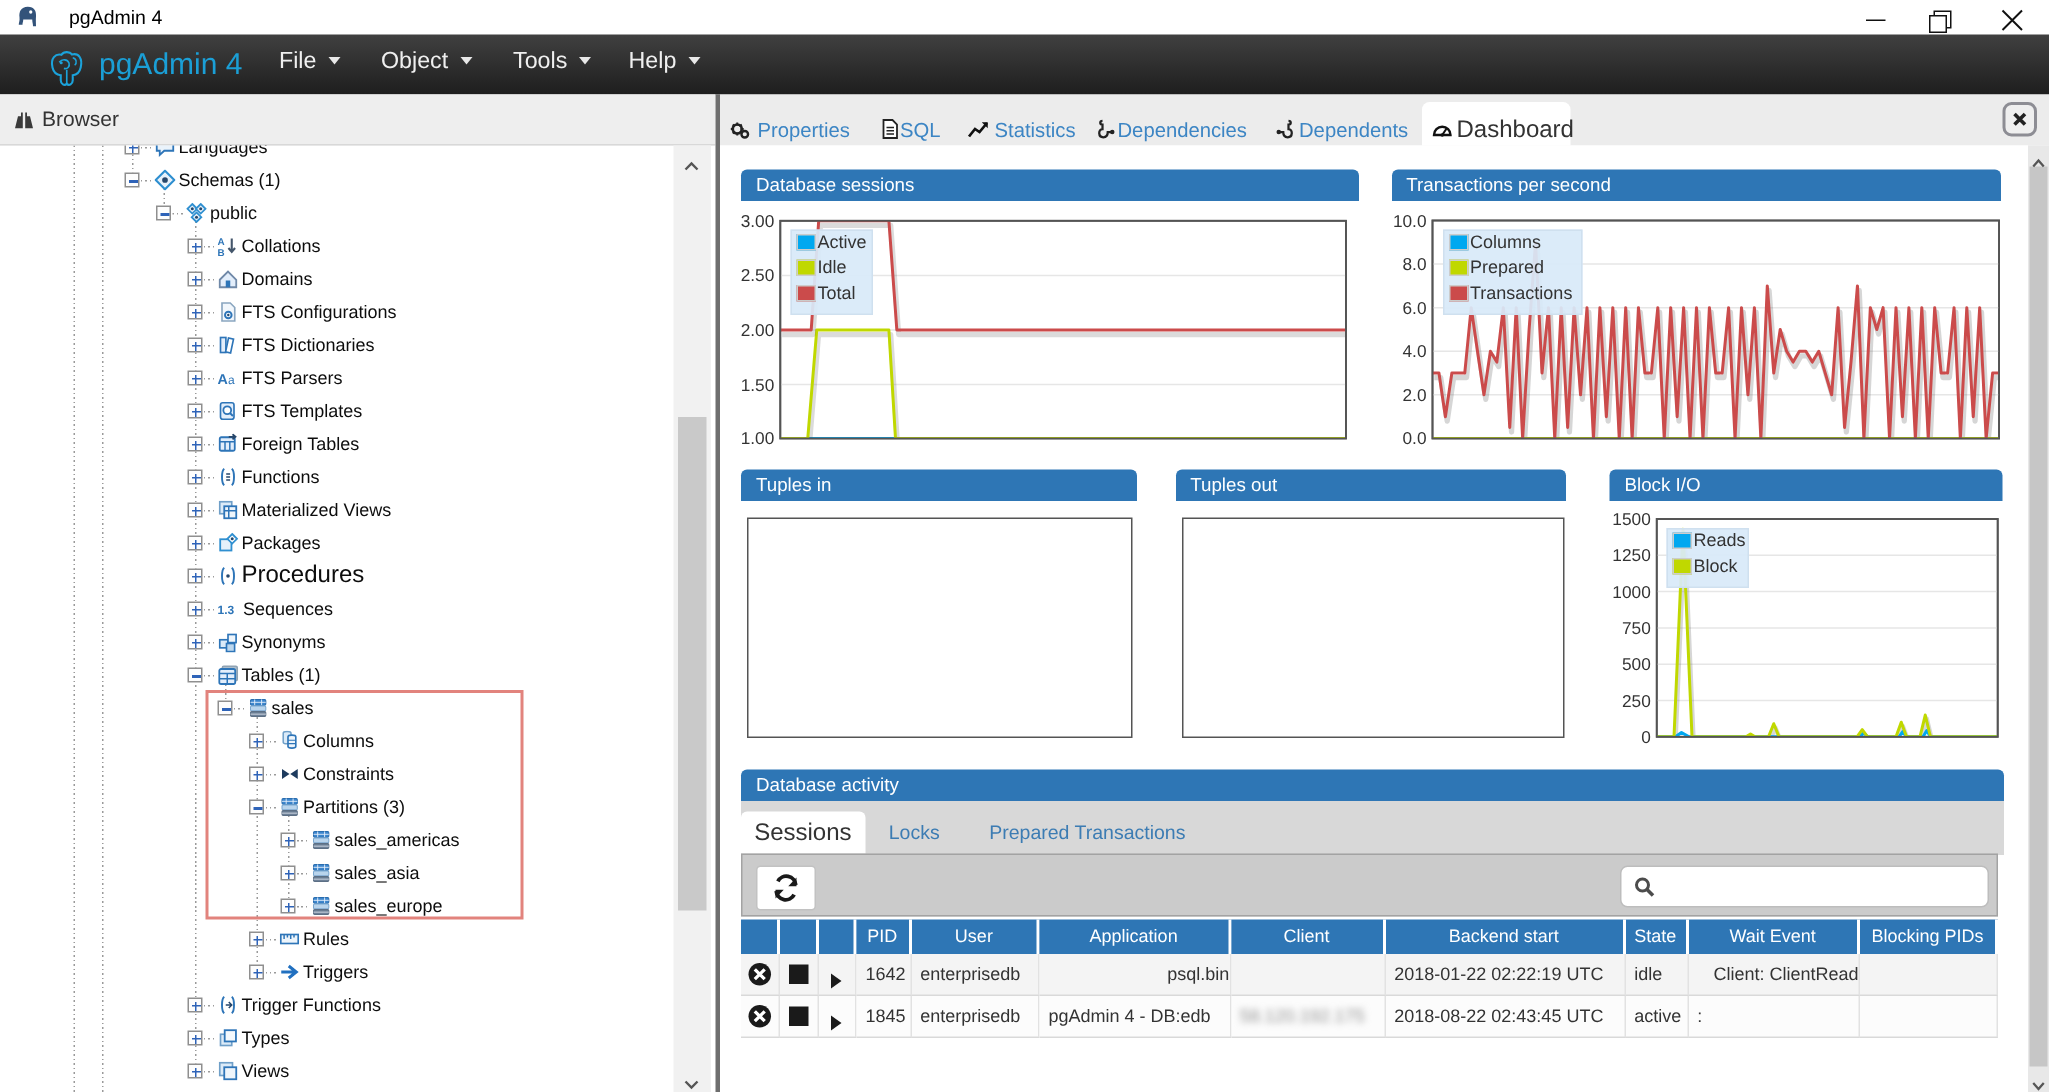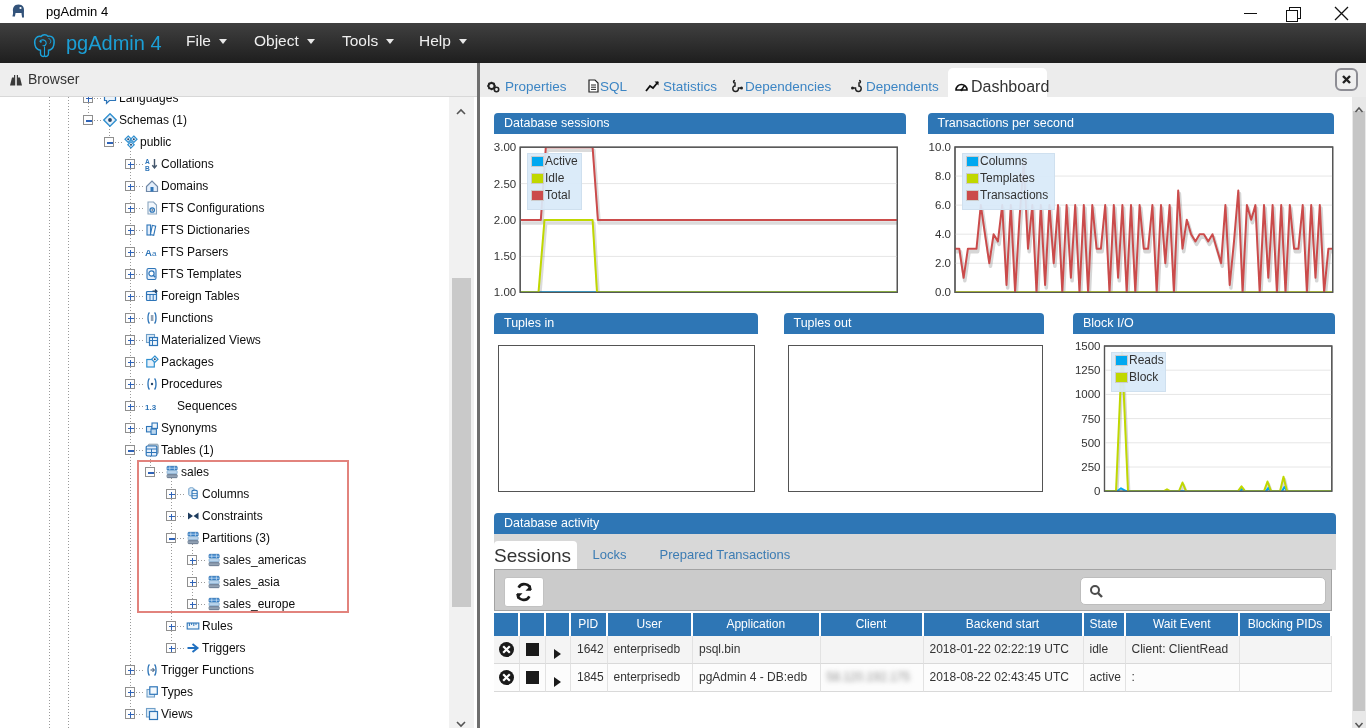--- a/index.html
+++ b/index.html
@@ -189,30 +189,30 @@
 <div style="position:absolute;left:161px;top:354px;font-size:12px;line-height:16px;color:#0d0d0d;white-space:nowrap">Packages</div>
 <div style="position:absolute;left:136px;top:384px;width:8px;height:1px;background:repeating-linear-gradient(to right,#9a9a9a 0 1px,transparent 1px 3px)"></div>
 <div style="position:absolute;left:124.5px;top:378.5px;width:10px;height:10px;border:1px solid #8f8f8f;background:#fdfdfd;box-sizing:border-box">
           <div style="position:absolute;left:2px;top:4.6px;width:6px;height:1.4px;background:#2e63b8"></div>
           <div style="position:absolute;left:4.3px;top:2.3px;width:1.4px;height:6px;background:#2e63b8"></div>
         </div>
 <div style="position:absolute;left:144.5px;top:377px;width:14px;height:14px"><svg width="14" height="14" viewBox="0 0 14 14" style="">
             <path d="M4.5 1.5 C2.5 3 2.5 11 4.5 12.5 M9.5 1.5 C11.5 3 11.5 11 9.5 12.5" stroke="#2e75b8" stroke-width="1.3" fill="none"></path>
             <circle cx="7" cy="7" r="1.2" fill="#27476b"></circle>
           </svg></div>
-<div style="position:absolute;left:161px;top:376px;font-size:12px;line-height:16px;color:#0d0d0d;white-space:nowrap">Procedures</div>
+<div style="position:absolute;left:161px;top:376px;font-size:16px;line-height:16px;color:#0d0d0d;white-space:nowrap">Procedures</div>
 <div style="position:absolute;left:136px;top:406px;width:8px;height:1px;background:repeating-linear-gradient(to right,#9a9a9a 0 1px,transparent 1px 3px)"></div>
 <div style="position:absolute;left:124.5px;top:400.5px;width:10px;height:10px;border:1px solid #8f8f8f;background:#fdfdfd;box-sizing:border-box">
           <div style="position:absolute;left:2px;top:4.6px;width:6px;height:1.4px;background:#2e63b8"></div>
           <div style="position:absolute;left:4.3px;top:2.3px;width:1.4px;height:6px;background:#2e63b8"></div>
         </div>
 <div style="position:absolute;left:144.5px;top:399px;width:14px;height:14px"><svg width="14" height="14" viewBox="0 0 14 14" style="">
             <text x="0" y="10.5" font-size="8" font-weight="bold" fill="#2e75b8" font-family="Liberation Sans">1.3</text>
           </svg></div>
-<div style="position:absolute;left:177px;top:398px;font-size:12px;line-height:16px;color:#0d0d0d;white-space:nowrap">Sequences</div>
+<div style="position:absolute;left:162px;top:398px;font-size:12px;line-height:16px;color:#0d0d0d;white-space:nowrap">Sequences</div>
 <div style="position:absolute;left:136px;top:428px;width:8px;height:1px;background:repeating-linear-gradient(to right,#9a9a9a 0 1px,transparent 1px 3px)"></div>
 <div style="position:absolute;left:124.5px;top:422.5px;width:10px;height:10px;border:1px solid #8f8f8f;background:#fdfdfd;box-sizing:border-box">
           <div style="position:absolute;left:2px;top:4.6px;width:6px;height:1.4px;background:#2e63b8"></div>
           <div style="position:absolute;left:4.3px;top:2.3px;width:1.4px;height:6px;background:#2e63b8"></div>
         </div>
 <div style="position:absolute;left:144.5px;top:421px;width:14px;height:14px"><svg width="14" height="14" viewBox="0 0 14 14" style="">
             <rect x="1.5" y="5.5" width="5.4" height="5.4" fill="#dcebf8" stroke="#2e75b8" stroke-width="1.1"></rect>
             <rect x="7" y="2" width="5.4" height="5.4" fill="#eef5fb" stroke="#2e75b8" stroke-width="1.1"></rect>
             <rect x="6" y="8" width="5.4" height="5.4" fill="#bcd7ee" stroke="#2e75b8" stroke-width="1.1"></rect>
           </svg></div>
@@ -464,21 +464,21 @@
     <div style="position:absolute;left:17px;top:-1px;font-size:12px;color:#333;line-height:17px">Active</div>
     <div style="position:absolute;left:3px;top:19px;width:13px;height:11px;background:#c0d800;border:1px solid #ccc;box-sizing:border-box"></div>
     <div style="position:absolute;left:17px;top:16px;font-size:12px;color:#333;line-height:17px">Idle</div>
     <div style="position:absolute;left:3px;top:36px;width:13px;height:11px;background:#cb4b4b;border:1px solid #ccc;box-sizing:border-box"></div>
     <div style="position:absolute;left:17px;top:33px;font-size:12px;color:#333;line-height:17px">Total</div>
   </div>
 <div style="position:absolute;left:962px;top:153px;width:91px;height:55px;background:rgba(216,234,249,0.93);border:1px solid #cfe0ef">
     <div style="position:absolute;left:3px;top:2px;width:13px;height:11px;background:#00a8f0;border:1px solid #ccc;box-sizing:border-box"></div>
     <div style="position:absolute;left:17px;top:-1px;font-size:12px;color:#333;line-height:17px">Columns</div>
     <div style="position:absolute;left:3px;top:19px;width:13px;height:11px;background:#c0d800;border:1px solid #ccc;box-sizing:border-box"></div>
-    <div style="position:absolute;left:17px;top:16px;font-size:12px;color:#333;line-height:17px">Templates</div>
+    <div style="position:absolute;left:17px;top:16px;font-size:12px;color:#333;line-height:17px">Prepared</div>
     <div style="position:absolute;left:3px;top:36px;width:13px;height:11px;background:#cb4b4b;border:1px solid #ccc;box-sizing:border-box"></div>
     <div style="position:absolute;left:17px;top:33px;font-size:12px;color:#333;line-height:17px">Transactions</div>
   </div>
 <div style="position:absolute;left:494px;top:312.5px;width:263.5px;height:21px;background:#2e76b5;border-radius:4px 4px 0 0;color:#fff;font-size:12.5px;line-height:21px;padding-left:10px;box-sizing:border-box">Tuples in</div>
 <div style="position:absolute;left:783.5px;top:312.5px;width:260.5px;height:21px;background:#2e76b5;border-radius:4px 4px 0 0;color:#fff;font-size:12.5px;line-height:21px;padding-left:10px;box-sizing:border-box">Tuples out</div>
 <div style="position:absolute;left:1073px;top:312.5px;width:261.5px;height:21px;background:#2e76b5;border-radius:4px 4px 0 0;color:#fff;font-size:12.5px;line-height:21px;padding-left:10px;box-sizing:border-box">Block I/O</div>
 <div class="abs" style="left:498px;top:345px;width:257px;height:147px;border:1.2px solid #545454;box-sizing:border-box"></div>
 <div class="abs" style="left:787.5px;top:345px;width:255.5px;height:147px;border:1.2px solid #545454;box-sizing:border-box"></div>
 <svg width="266" height="158" viewBox="0 0 266 158" style="position:absolute;left:1070px;top:340px">
     <rect x="34.5" y="6.0" width="227.3" height="145.2" fill="#fff" stroke="#545454" stroke-width="1.2"></rect>
@@ -505,21 +505,21 @@
     <rect x="34.5" y="6.0" width="227.3" height="145.2" fill="none" stroke="#545454" stroke-width="1.2"></rect>
   </svg>
 <div style="position:absolute;left:1111px;top:351.5px;width:53px;height:38px;background:rgba(216,234,249,0.93);border:1px solid #cfe0ef">
     <div style="position:absolute;left:3px;top:2px;width:13px;height:11px;background:#00a8f0;border:1px solid #ccc;box-sizing:border-box"></div>
     <div style="position:absolute;left:17px;top:-1px;font-size:12px;color:#333;line-height:17px">Reads</div>
     <div style="position:absolute;left:3px;top:19px;width:13px;height:11px;background:#c0d800;border:1px solid #ccc;box-sizing:border-box"></div>
     <div style="position:absolute;left:17px;top:16px;font-size:12px;color:#333;line-height:17px">Block</div>
   </div>
 <div style="position:absolute;left:494px;top:512.5px;width:842px;height:21px;background:#2e76b5;border-radius:4px 4px 0 0;color:#fff;font-size:12.5px;line-height:21px;padding-left:10px;box-sizing:border-box">Database activity</div>
 <div class="abs" style="left:494px;top:533.5px;width:842px;height:36px;background:#d8d8d8"></div>
-<div class="abs" style="left:494px;top:540.5px;width:82.5px;height:29px;background:#fff;border-radius:4px 4px 0 0;text-align:left;font-size:19px;color:#333;line-height:29px">Sessions</div>
+<div class="abs" style="left:494px;top:540.5px;width:82.5px;height:29px;background:#fff;border-radius:4px 4px 0 0;text-align:center;font-size:16px;color:#333;line-height:29px">Sessions</div>
 <div class="abs" style="left:592.5px;top:547px;font-size:13px;color:#3c7cb3">Locks</div>
 <div class="abs" style="left:659.5px;top:547px;font-size:13px;color:#3c7cb3">Prepared Transactions</div>
 <div class="abs" style="left:493.5px;top:569px;width:838.5px;height:42px;background:#cbcbcb;border:1.5px solid #a3a3a3;box-sizing:border-box"></div>
 <div class="abs" style="left:503.5px;top:577px;width:40px;height:30px;background:#fff;border:1px solid #c2c2c2;border-radius:3px;box-sizing:border-box"><svg width="20" height="20" viewBox="0 0 20 20" style="margin:4px 0 0 9px">
       <path d="M16.5 8 A 6.3 6.3 0 0 0 4.6 5.6 M3.5 12 A 6.3 6.3 0 0 0 15.4 14.4" stroke="#1a1a1a" stroke-width="2.6" fill="none"></path>
       <path d="M17 3 L17 8.8 L11.5 8.8 Z" fill="#1a1a1a"></path>
       <path d="M3 17 L3 11.2 L8.5 11.2 Z" fill="#1a1a1a"></path>
     </svg></div>
 <div class="abs" style="left:1079.5px;top:576.5px;width:246px;height:28px;background:#fff;border:1px solid #bdbdbd;border-radius:5px;box-sizing:border-box"><svg width="15" height="15" viewBox="0 0 15 15" style="margin:6px 0 0 8px">
       <circle cx="6" cy="6" r="4" fill="none" stroke="#4c4c4c" stroke-width="2"></circle>
@@ -547,25 +547,25 @@
       <div style="width:13px;height:13px;background:#1a1a1a;margin:0 auto"></div>
     </div>
   </div>
 <div class="abs" style="left:545.5px;top:635.5px;width:25.5px;height:28px;background:#f4f4f4;border-right:1px solid #e2e2e2;border-bottom:1px solid #d9d9d9;box-sizing:border-box;color:#333;font-size:12px;line-height:27px;text-align:center;padding:0;white-space:nowrap;overflow:hidden">
     <div style="margin:7px auto 0;width:9px;height:12px"><svg width="9" height="12" viewBox="0 0 9 12" style="">
         <path d="M1 1 L8 6 L1 11 Z" fill="#1a1a1a"></path>
       </svg></div>
   </div>
 <div class="abs" style="left:571.0px;top:635.5px;width:36.5px;height:28px;background:#f4f4f4;border-right:1px solid #e2e2e2;border-bottom:1px solid #d9d9d9;box-sizing:border-box;color:#333;font-size:12px;line-height:27px;text-align:left;padding:0 0 0 6px;white-space:nowrap;overflow:hidden">1642</div>
 <div class="abs" style="left:607.5px;top:635.5px;width:85.5px;height:28px;background:#f4f4f4;border-right:1px solid #e2e2e2;border-bottom:1px solid #d9d9d9;box-sizing:border-box;color:#333;font-size:12px;line-height:27px;text-align:left;padding:0 0 0 6px;white-space:nowrap;overflow:hidden">enterprisedb</div>
-<div class="abs" style="left:693.0px;top:635.5px;width:127.5px;height:28px;background:#f4f4f4;border-right:1px solid #e2e2e2;border-bottom:1px solid #d9d9d9;box-sizing:border-box;color:#333;font-size:12px;line-height:27px;text-align:left;padding:0 0 0 6px;white-space:nowrap;overflow:hidden">psql.bin</div>
+<div class="abs" style="left:693.0px;top:635.5px;width:127.5px;height:28px;background:#f4f4f4;border-right:1px solid #e2e2e2;border-bottom:1px solid #d9d9d9;box-sizing:border-box;color:#333;font-size:12px;line-height:27px;text-align:right;padding:0 0 0 6px;white-space:nowrap;overflow:hidden">psql.bin</div>
 <div class="abs" style="left:820.5px;top:635.5px;width:103px;height:28px;background:#f4f4f4;border-right:1px solid #e2e2e2;border-bottom:1px solid #d9d9d9;box-sizing:border-box;color:#333;font-size:12px;line-height:27px;text-align:left;padding:0 0 0 6px;white-space:nowrap;overflow:hidden"></div>
 <div class="abs" style="left:923.5px;top:635.5px;width:160px;height:28px;background:#f4f4f4;border-right:1px solid #e2e2e2;border-bottom:1px solid #d9d9d9;box-sizing:border-box;color:#333;font-size:12px;line-height:27px;text-align:left;padding:0 0 0 6px;white-space:nowrap;overflow:hidden">2018-01-22 02:22:19 UTC</div>
 <div class="abs" style="left:1083.5px;top:635.5px;width:42px;height:28px;background:#f4f4f4;border-right:1px solid #e2e2e2;border-bottom:1px solid #d9d9d9;box-sizing:border-box;color:#333;font-size:12px;line-height:27px;text-align:left;padding:0 0 0 6px;white-space:nowrap;overflow:hidden">idle</div>
-<div class="abs" style="left:1125.5px;top:635.5px;width:114.5px;height:28px;background:#f4f4f4;border-right:1px solid #e2e2e2;border-bottom:1px solid #d9d9d9;box-sizing:border-box;color:#333;font-size:12px;line-height:27px;text-align:left;padding:0 0 0 6px;white-space:nowrap;overflow:hidden">Client: ClientRead</div>
+<div class="abs" style="left:1125.5px;top:635.5px;width:114.5px;height:28px;background:#f4f4f4;border-right:1px solid #e2e2e2;border-bottom:1px solid #d9d9d9;box-sizing:border-box;color:#333;font-size:12px;line-height:27px;text-align:right;padding:0 0 0 6px;white-space:nowrap;overflow:hidden">Client: ClientRead</div>
 <div class="abs" style="left:1240.0px;top:635.5px;width:92px;height:28px;background:#f4f4f4;border-right:1px solid #e2e2e2;border-bottom:1px solid #d9d9d9;box-sizing:border-box;color:#333;font-size:12px;line-height:27px;text-align:left;padding:0 0 0 6px;white-space:nowrap;overflow:hidden"></div>
 <div class="abs" style="left:493.5px;top:663.5px;width:26.5px;height:28px;background:#fcfcfc;border-right:1px solid #e2e2e2;border-bottom:1px solid #d9d9d9;box-sizing:border-box;color:#333;font-size:12px;line-height:27px;text-align:center;padding:0;white-space:nowrap;overflow:hidden">
     <div style="margin:5px auto 0;width:17px;height:17px"><svg width="17" height="17" viewBox="0 0 17 17" style="">
         <circle cx="8.5" cy="8.5" r="7.5" fill="#1a1a1a"></circle>
         <path d="M5.2 5.2 L11.8 11.8 M11.8 5.2 L5.2 11.8" stroke="#fff" stroke-width="2.2"></path>
       </svg></div>
   </div>
 <div class="abs" style="left:520.0px;top:663.5px;width:25.5px;height:28px;background:#fcfcfc;border-right:1px solid #e2e2e2;border-bottom:1px solid #d9d9d9;box-sizing:border-box;color:#333;font-size:12px;line-height:27px;text-align:center;padding:0;white-space:nowrap;overflow:hidden">
     <div style="padding-top:7px">
       <div style="width:13px;height:13px;background:#1a1a1a;margin:0 auto"></div>

